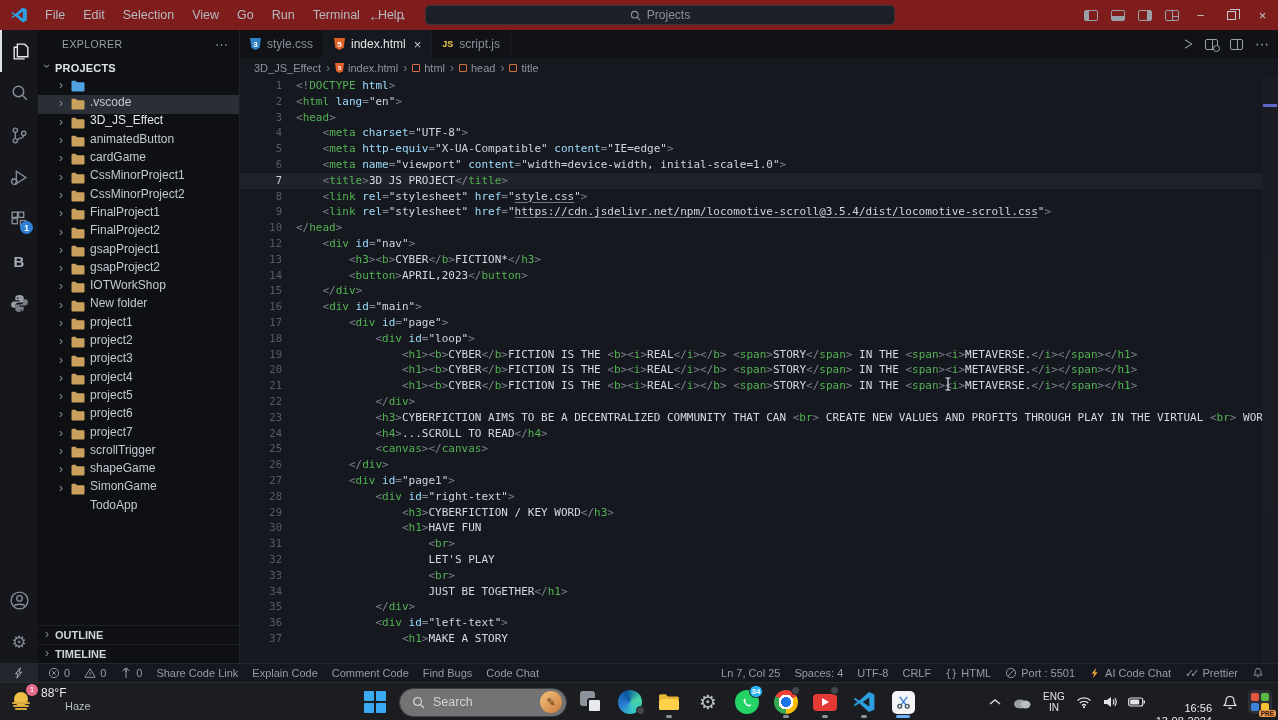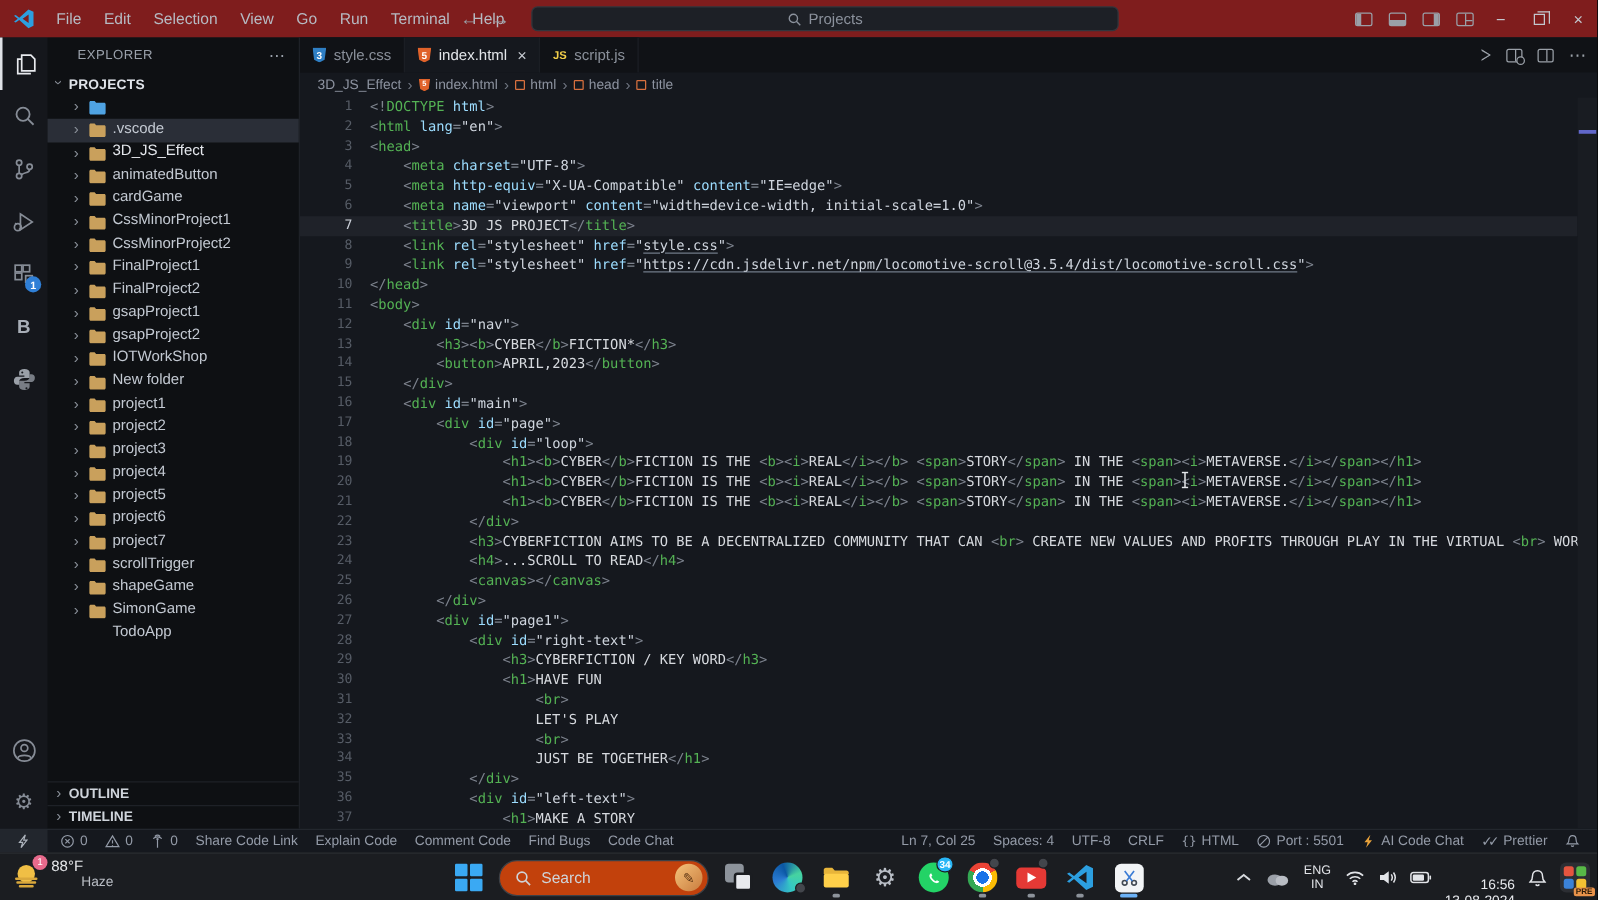--- a/index.html
+++ b/index.html
@@ -133,21 +133,21 @@
   .weather-ic { position:relative; width:26px; height:26px; }
   .w-badge { position:absolute; right:-4px; top:-3px; width:12px; height:12px; border-radius:50%;
              background:#e86a8c; color:#fff; font-size:8px; display:flex; align-items:center; justify-content:center; }
   .w-temp { font-size:12px; color:#e6e8eb; line-height:14px; }
   .w-cond { font-size:11px; color:#b9bdc4; line-height:13px;padding-left:24px; }
   .tb-center { position:absolute; left:50%; transform:translateX(-50%); top:0; height:38px;
                display:flex; align-items:center; gap:9px; }
   .start-ic { width:22px; height:22px; display:grid; grid-template-columns:10px 10px; grid-template-rows:10px 10px;
               gap:1.5px; }
   .start-ic span { background:#3aa9f3; border-radius:1px; }
-  .tb-search { width:168px; height:29px; background:#c2410c; border:1px solid #3c4046; border-radius:15px;
+  .tb-search { width:168px; height:29px; background:#737373; border:1px solid #3c4046; border-radius:15px;
                display:flex; align-items:center; gap:8px; padding:0 4px 0 12px; }
   .tb-search-label { font-size:12.5px; color:#cfd3d8; flex:1; }
   .hl-img { width:22px; height:22px; border-radius:50%; background:linear-gradient(135deg,#f5c37b,#c97c3e);
             display:flex; align-items:center; justify-content:center; font-size:11px; color:#5b3413; }
   .tb-app { position:relative; width:30px; height:34px; display:flex; align-items:center; justify-content:center; }
   .run-bar { position:absolute; bottom:1px; left:50%; transform:translateX(-50%); width:6px; height:3px;
              border-radius:2px; background:#8d939b; }
   .run-bar.active { width:14px; background:#6cb2f7; }
   .app-badge { position:absolute; top:0; right:-1px; background:#29b6f6; color:#fff; font-size:8px;
                min-width:14px; height:13px; border-radius:7px; display:flex; align-items:center;
@@ -534,21 +534,20 @@
         <div class="code-row"><span class="ln">1</span><span class="code-text"><span class="tk-p">&lt;!</span><span class="tk-t">DOCTYPE</span><span class="tk-a"> html</span><span class="tk-p">&gt;</span></span></div>
         <div class="code-row"><span class="ln">2</span><span class="code-text"><span class="tk-p">&lt;</span><span class="tk-t">html</span><span class="tk-a"> lang</span><span class="tk-p">=</span><span class="tk-s">"en"</span><span class="tk-p">&gt;</span></span></div>
         <div class="code-row"><span class="ln">3</span><span class="code-text"><span class="tk-p">&lt;</span><span class="tk-t">head</span><span class="tk-p">&gt;</span></span></div>
         <div class="code-row"><span class="ln">4</span><span class="code-text"><span class="tk-x">    </span><span class="tk-p">&lt;</span><span class="tk-t">meta</span><span class="tk-a"> charset</span><span class="tk-p">=</span><span class="tk-s">"UTF-8"</span><span class="tk-p">&gt;</span></span></div>
         <div class="code-row"><span class="ln">5</span><span class="code-text"><span class="tk-x">    </span><span class="tk-p">&lt;</span><span class="tk-t">meta</span><span class="tk-a"> http-equiv</span><span class="tk-p">=</span><span class="tk-s">"X-UA-Compatible"</span><span class="tk-a"> content</span><span class="tk-p">=</span><span class="tk-s">"IE=edge"</span><span class="tk-p">&gt;</span></span></div>
         <div class="code-row"><span class="ln">6</span><span class="code-text"><span class="tk-x">    </span><span class="tk-p">&lt;</span><span class="tk-t">meta</span><span class="tk-a"> name</span><span class="tk-p">=</span><span class="tk-s">"viewport"</span><span class="tk-a"> content</span><span class="tk-p">=</span><span class="tk-s">"width=device-width, initial-scale=1.0"</span><span class="tk-p">&gt;</span></span></div>
         <div class="code-row active"><span class="ln">7</span><span class="code-text"><span class="tk-x">    </span><span class="tk-p">&lt;</span><span class="tk-t">title</span><span class="tk-p">&gt;</span><span class="tk-x">3D JS PROJECT</span><span class="tk-p">&lt;/</span><span class="tk-t">title</span><span class="tk-p">&gt;</span></span></div>
         <div class="code-row"><span class="ln">8</span><span class="code-text"><span class="tk-x">    </span><span class="tk-p">&lt;</span><span class="tk-t">link</span><span class="tk-a"> rel</span><span class="tk-p">=</span><span class="tk-s">"stylesheet"</span><span class="tk-a"> href</span><span class="tk-p">=</span><span class="tk-s">"</span><span class="tk-l">style.css</span><span class="tk-s">"</span><span class="tk-p">&gt;</span></span></div>
         <div class="code-row"><span class="ln">9</span><span class="code-text"><span class="tk-x">    </span><span class="tk-p">&lt;</span><span class="tk-t">link</span><span class="tk-a"> rel</span><span class="tk-p">=</span><span class="tk-s">"stylesheet"</span><span class="tk-a"> href</span><span class="tk-p">=</span><span class="tk-s">"</span><span class="tk-l">https://cdn.jsdelivr.net/npm/locomotive-scroll@3.5.4/dist/locomotive-scroll.css</span><span class="tk-s">"</span><span class="tk-p">&gt;</span></span></div>
         <div class="code-row"><span class="ln">10</span><span class="code-text"><span class="tk-p">&lt;/</span><span class="tk-t">head</span><span class="tk-p">&gt;</span></span></div>
-        <div class="code-row"><span class="ln">11</span><span class="code-text"><span class="tk-p">&lt;</span><span class="tk-t">body</span><span class="tk-p">&gt;</span></span></div>
         <div class="code-row"><span class="ln">12</span><span class="code-text"><span class="tk-x">    </span><span class="tk-p">&lt;</span><span class="tk-t">div</span><span class="tk-a"> id</span><span class="tk-p">=</span><span class="tk-s">"nav"</span><span class="tk-p">&gt;</span></span></div>
         <div class="code-row"><span class="ln">13</span><span class="code-text"><span class="tk-x">        </span><span class="tk-p">&lt;</span><span class="tk-t">h3</span><span class="tk-p">&gt;&lt;</span><span class="tk-t">b</span><span class="tk-p">&gt;</span><span class="tk-x">CYBER</span><span class="tk-p">&lt;/</span><span class="tk-t">b</span><span class="tk-p">&gt;</span><span class="tk-x">FICTION*</span><span class="tk-p">&lt;/</span><span class="tk-t">h3</span><span class="tk-p">&gt;</span></span></div>
         <div class="code-row"><span class="ln">14</span><span class="code-text"><span class="tk-x">        </span><span class="tk-p">&lt;</span><span class="tk-t">button</span><span class="tk-p">&gt;</span><span class="tk-x">APRIL,2023</span><span class="tk-p">&lt;/</span><span class="tk-t">button</span><span class="tk-p">&gt;</span></span></div>
         <div class="code-row"><span class="ln">15</span><span class="code-text"><span class="tk-x">    </span><span class="tk-p">&lt;/</span><span class="tk-t">div</span><span class="tk-p">&gt;</span></span></div>
         <div class="code-row"><span class="ln">16</span><span class="code-text"><span class="tk-x">    </span><span class="tk-p">&lt;</span><span class="tk-t">div</span><span class="tk-a"> id</span><span class="tk-p">=</span><span class="tk-s">"main"</span><span class="tk-p">&gt;</span></span></div>
         <div class="code-row"><span class="ln">17</span><span class="code-text"><span class="tk-x">        </span><span class="tk-p">&lt;</span><span class="tk-t">div</span><span class="tk-a"> id</span><span class="tk-p">=</span><span class="tk-s">"page"</span><span class="tk-p">&gt;</span></span></div>
         <div class="code-row"><span class="ln">18</span><span class="code-text"><span class="tk-x">            </span><span class="tk-p">&lt;</span><span class="tk-t">div</span><span class="tk-a"> id</span><span class="tk-p">=</span><span class="tk-s">"loop"</span><span class="tk-p">&gt;</span></span></div>
         <div class="code-row"><span class="ln">19</span><span class="code-text"><span class="tk-x">                </span><span class="tk-p">&lt;</span><span class="tk-t">h1</span><span class="tk-p">&gt;&lt;</span><span class="tk-t">b</span><span class="tk-p">&gt;</span><span class="tk-x">CYBER</span><span class="tk-p">&lt;/</span><span class="tk-t">b</span><span class="tk-p">&gt;</span><span class="tk-x">FICTION IS THE </span><span class="tk-p">&lt;</span><span class="tk-t">b</span><span class="tk-p">&gt;&lt;</span><span class="tk-t">i</span><span class="tk-p">&gt;</span><span class="tk-x">REAL</span><span class="tk-p">&lt;/</span><span class="tk-t">i</span><span class="tk-p">&gt;&lt;/</span><span class="tk-t">b</span><span class="tk-p">&gt;</span><span class="tk-x"> </span><span class="tk-p">&lt;</span><span class="tk-t">span</span><span class="tk-p">&gt;</span><span class="tk-x">STORY</span><span class="tk-p">&lt;/</span><span class="tk-t">span</span><span class="tk-p">&gt;</span><span class="tk-x"> IN THE </span><span class="tk-p">&lt;</span><span class="tk-t">span</span><span class="tk-p">&gt;&lt;</span><span class="tk-t">i</span><span class="tk-p">&gt;</span><span class="tk-x">METAVERSE.</span><span class="tk-p">&lt;/</span><span class="tk-t">i</span><span class="tk-p">&gt;&lt;/</span><span class="tk-t">span</span><span class="tk-p">&gt;&lt;/</span><span class="tk-t">h1</span><span class="tk-p">&gt;</span></span></div>
         <div class="code-row"><span class="ln">20</span><span class="code-text"><span class="tk-x">                </span><span class="tk-p">&lt;</span><span class="tk-t">h1</span><span class="tk-p">&gt;&lt;</span><span class="tk-t">b</span><span class="tk-p">&gt;</span><span class="tk-x">CYBER</span><span class="tk-p">&lt;/</span><span class="tk-t">b</span><span class="tk-p">&gt;</span><span class="tk-x">FICTION IS THE </span><span class="tk-p">&lt;</span><span class="tk-t">b</span><span class="tk-p">&gt;&lt;</span><span class="tk-t">i</span><span class="tk-p">&gt;</span><span class="tk-x">REAL</span><span class="tk-p">&lt;/</span><span class="tk-t">i</span><span class="tk-p">&gt;&lt;/</span><span class="tk-t">b</span><span class="tk-p">&gt;</span><span class="tk-x"> </span><span class="tk-p">&lt;</span><span class="tk-t">span</span><span class="tk-p">&gt;</span><span class="tk-x">STORY</span><span class="tk-p">&lt;/</span><span class="tk-t">span</span><span class="tk-p">&gt;</span><span class="tk-x"> IN THE </span><span class="tk-p">&lt;</span><span class="tk-t">span</span><span class="tk-p">&gt;&lt;</span><span class="tk-t">i</span><span class="tk-p">&gt;</span><span class="tk-x">METAVERSE.</span><span class="tk-p">&lt;/</span><span class="tk-t">i</span><span class="tk-p">&gt;&lt;/</span><span class="tk-t">span</span><span class="tk-p">&gt;&lt;/</span><span class="tk-t">h1</span><span class="tk-p">&gt;</span></span></div>
         <div class="code-row"><span class="ln">21</span><span class="code-text"><span class="tk-x">                </span><span class="tk-p">&lt;</span><span class="tk-t">h1</span><span class="tk-p">&gt;&lt;</span><span class="tk-t">b</span><span class="tk-p">&gt;</span><span class="tk-x">CYBER</span><span class="tk-p">&lt;/</span><span class="tk-t">b</span><span class="tk-p">&gt;</span><span class="tk-x">FICTION IS THE </span><span class="tk-p">&lt;</span><span class="tk-t">b</span><span class="tk-p">&gt;&lt;</span><span class="tk-t">i</span><span class="tk-p">&gt;</span><span class="tk-x">REAL</span><span class="tk-p">&lt;/</span><span class="tk-t">i</span><span class="tk-p">&gt;&lt;/</span><span class="tk-t">b</span><span class="tk-p">&gt;</span><span class="tk-x"> </span><span class="tk-p">&lt;</span><span class="tk-t">span</span><span class="tk-p">&gt;</span><span class="tk-x">STORY</span><span class="tk-p">&lt;/</span><span class="tk-t">span</span><span class="tk-p">&gt;</span><span class="tk-x"> IN THE </span><span class="tk-p">&lt;</span><span class="tk-t">span</span><span class="tk-p">&gt;&lt;</span><span class="tk-t">i</span><span class="tk-p">&gt;</span><span class="tk-x">METAVERSE.</span><span class="tk-p">&lt;/</span><span class="tk-t">i</span><span class="tk-p">&gt;&lt;/</span><span class="tk-t">span</span><span class="tk-p">&gt;&lt;/</span><span class="tk-t">h1</span><span class="tk-p">&gt;</span></span></div>

